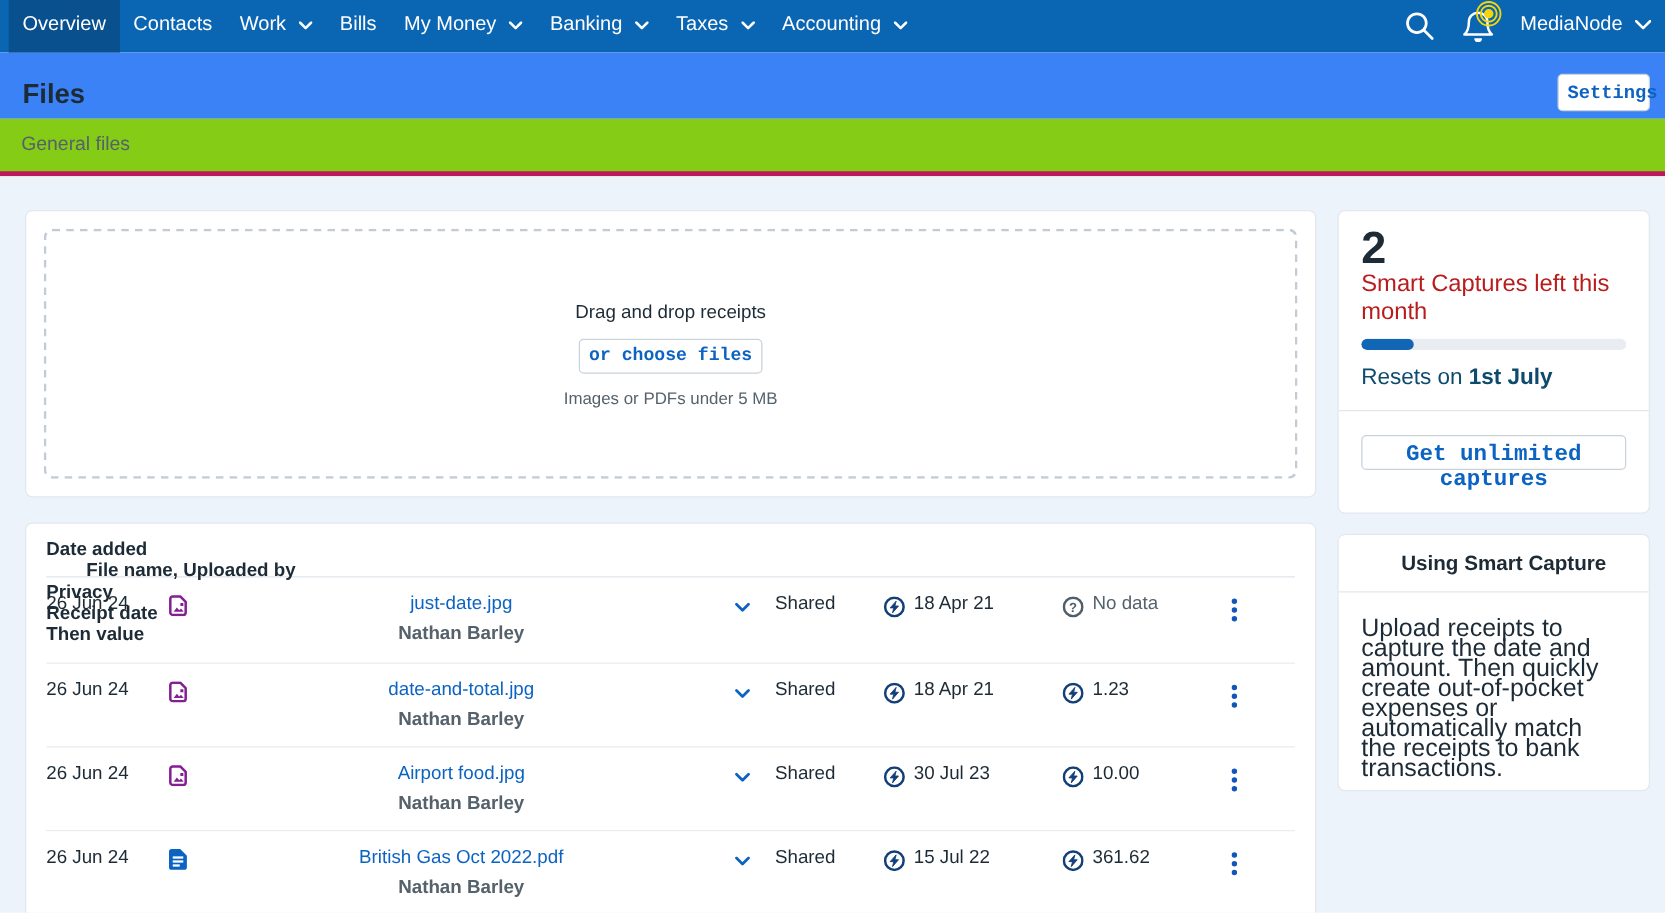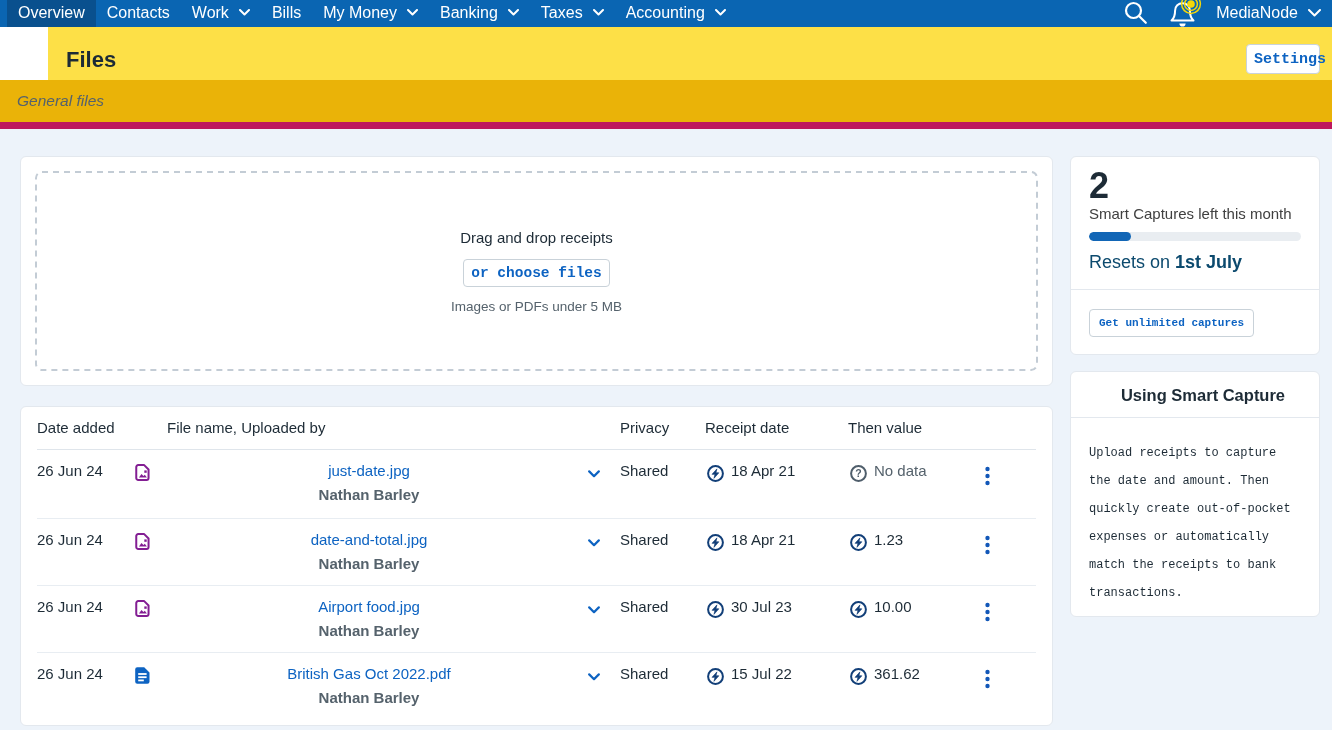--- a/index.html
+++ b/index.html
@@ -1,77 +1,77 @@
 <!DOCTYPE html>
 <html><head>
 <meta charset="utf-8">
 <style>
 * { margin:0; padding:0; box-sizing:border-box; }
 html,body { width:1332px; height:730px; overflow:hidden; }
 body { font-family:"Liberation Sans", sans-serif; color:#1d2b36; background:#fff; }
 
-.nav { height:27px; background:#0a65b2; display:flex; align-items:stretch; color:#fff; padding-left:7px;justify-content:space-between; }
+.nav { height:42px; background:#0a65b2; display:flex; align-items:stretch; color:#fff; padding-left:7px;justify-content:space-between; }
 .nav a { display:flex; align-items:center; gap:10px; padding:0 11px 2px 11px; font-size:16px; color:#fff; text-decoration:none; }
 .nav a.active { background:#09508e; }
 .nav .spacer { flex:1; }
 .nav svg.chev { display:block; }
 .iconbtn { display:flex; align-items:center; position:relative; }
 .acct { display:flex; align-items:center; gap:10px; padding:0 12px 2px 0; font-size:16px; }
 
-.pagehead { display:flex; align-items:center; justify-content:space-between; padding:19px 12px 6px 18px; background:#fde047;margin-left:48px; }
+.pagehead { display:flex; align-items:center; justify-content:space-between; padding:19px 12px 6px 18px; background:#3b82f6; }
 .pagehead h1 { font-size:22px; font-weight:bold; color:#1d2b36; }
 .btn { background:#fff; border:1px solid #c9d2d9; border-radius:4px; color:#0d63c2; font-weight:bold; font-family:Liberation Mono, monospace; cursor:pointer; }
 .btn-settings { font-size:15px; padding:5px 7px; height:30px; width:74px; margin-top:-2px; }
 
-.tabs { display:flex; padding-left:5px; padding-top:3px; border-bottom:7px solid #be185d; background:#eab308;font-style:italic; }
+.tabs { display:flex; padding-left:5px; padding-top:3px; border-bottom:4px solid #be185d; background:#84cc16; }
 .tab { padding:9px 12px 12px 12px; font-size:15.5px; color:#55626c; text-decoration:none; position:relative; }
 .tab.active { color:#1d2b36; font-weight:bold; }
 .tab.active:after { content:""; position:absolute; left:0; right:0; bottom:-1px; height:3px; background:#1266b6; }
 
 .content { background:#edf3fa; display:flex; padding:27px 12px 40px 20px; gap:17px; min-height:589px; align-items:flex-start; }
 .main { width:1033px; flex:none; }
 .card { background:#fff; border:1px solid #e3e8ee; border-radius:6px; }
 .dropcard { padding:14px; margin-bottom:20px; }
 .dashed { position:relative; height:200px; display:flex; flex-direction:column; align-items:center; justify-content:center; }
 .dashed svg.bord { position:absolute; inset:0; width:100%; height:100%; }
 .dashed p.t1 { font-size:15px; color:#1d2b36; margin-bottom:13px; }
 .btn-choose { font-size:14.5px; padding:5px 7px; height:28px; margin-bottom:12px; }
 .dashed p.t2 { font-size:13.5px; color:#55626c; }
 
 .tablecard { padding:0 16px; overflow:hidden; }
 .trow { display:flex; align-items:flex-start; border-bottom:1px solid #e8edf2; }
 .trow:last-child { border-bottom:none; }
-.thead { font-weight:normal; font-size:15px; padding:12px 0 0 0; height:43px; border-bottom:1px solid #dfe5eb; }
+.thead { font-weight:bold; font-size:15px; padding:12px 0 0 0; height:43px; border-bottom:1px solid #dfe5eb;flex-direction:column; }
 .thead .c2 { padding-left:32px; }
 .c1 { width:98px; flex:none; }
 .c2 { flex:1; display:flex; gap:17px; align-items:flex-start;text-align:center; }
 .c3 { width:85px; flex:none; }
 .c4 { width:143px; flex:none; display:flex; align-items:flex-start; gap:7px; }
 .c5 { width:124px; flex:none; display:flex; align-items:flex-start; gap:7px; }
 .c6 { width:64px; flex:none; display:flex; padding-left:13px; }
 .row { padding:12px 0 0 0; font-size:15px; height:67px; } .row:nth-child(2) { height:69px; } .tablecard { min-height:320px; }
 .row .c2 .names { flex:1; }
 .fname { color:#0d63c2; text-decoration:none; font-size:15px; display:block; margin-bottom:7px; }
 .uploader { color:#55626c; font-size:15px;font-weight:bold; }
 .ficon { margin-top:2px; flex:none; }
 .rowchev { margin:7.5px 20px 0 0; flex:none; } .cic { margin-top:3px; margin-left:2px; flex:none; } .keb { margin-top:3.5px; }
 .nodata { color:#55626c; }
 
 .sidebar { width:250px; flex:none; }
 .side1 { margin-bottom:16px; }
 .side1 .top { padding:11px 18px 16px 18px; }
 .side1 .num { font-size:36px; font-weight:bold; line-height:36px; margin-bottom:1px; }
-.side1 .lbl { font-size:15px; color:#404040; margin-bottom:10px; }
+.side1 .lbl { font-size:19px; color:#b91c1c; margin-bottom:10px; }
 .progress { height:9px; background:#e9edf1; border-radius:5px; overflow:hidden; margin-bottom:11px; }
 .progress .fill { width:20%; height:100%; background:#1266b6; border-radius:5px; }
 .resets { font-size:18px; color:#0c4a6e; }
 .side1 .bot { border-top:1px solid #e3e8ee; padding:19px 18px 17px 18px; }
-.btn-unlim { font-size:11px; padding:5px 9px; height:28px; }
+.btn-unlim { font-size:18px; padding:5px 9px; height:28px; }
 .side2 h3 { font-size:16.5px; font-weight:bold; padding:14px 2px 12px 18px; border-bottom:1px solid #e3e8ee;text-align:center; }
-.side2 .body { padding:21px 20px 9px 18px; font-size:12px; line-height:28px; color:#1d2b36;font-family:Liberation Mono, monospace; }
+.side2 .body { padding:21px 20px 9px 18px; font-size:20px; line-height:16px; color:#1d2b36; }
 .side2 .body p { margin-bottom:8px; }
 .side2 .body p:last-child { margin-bottom:0; }
 .side2 a { color:#0d63c2; text-decoration:none; }
 </style>
 </head>
 <body>
 <nav class="nav">
   <a class="active">Overview</a>
   <a>Contacts</a>
   <a>Work <svg class="chev" width="11" height="7" viewBox="0 0 11 7">

